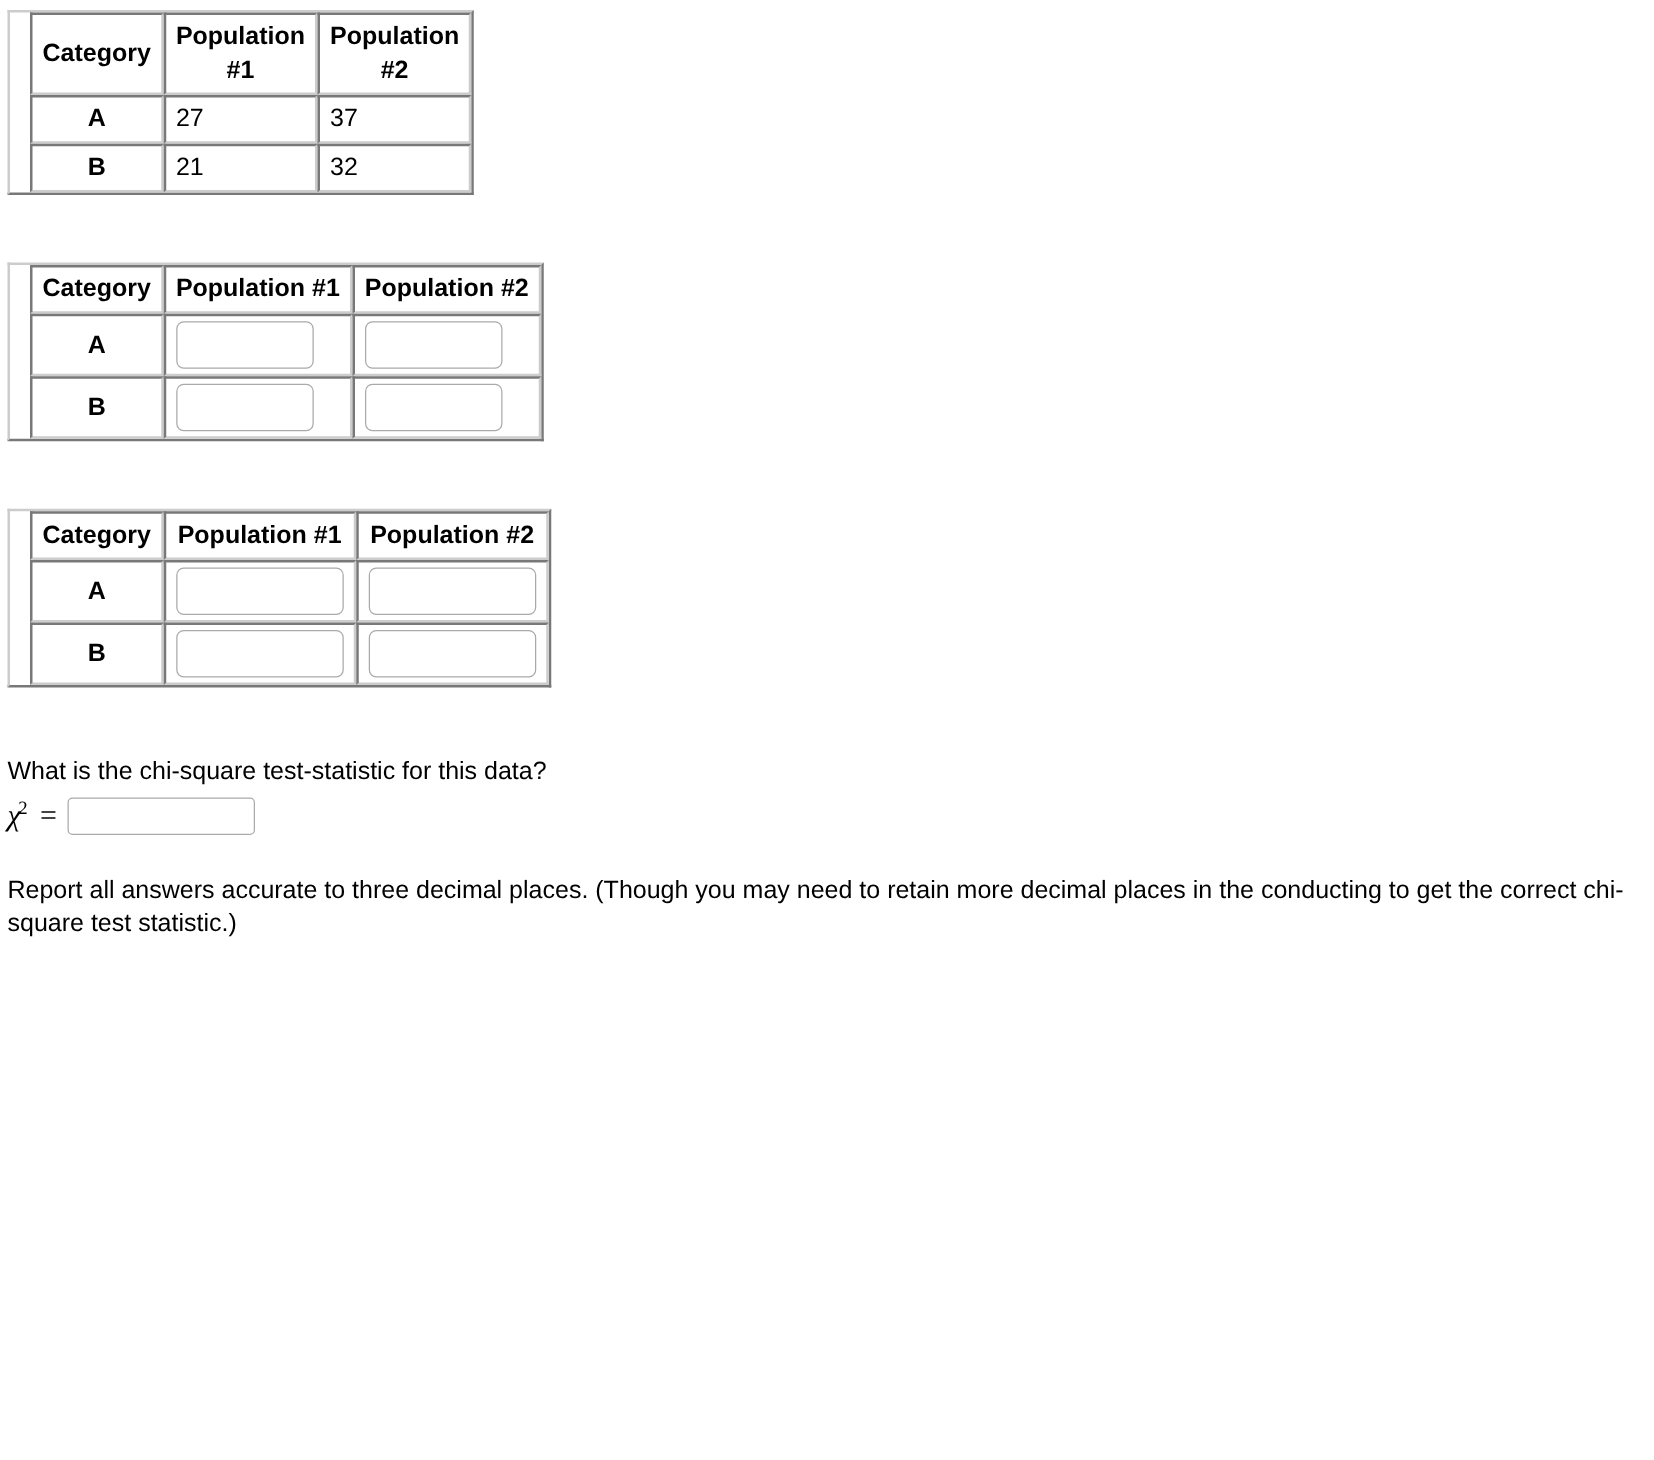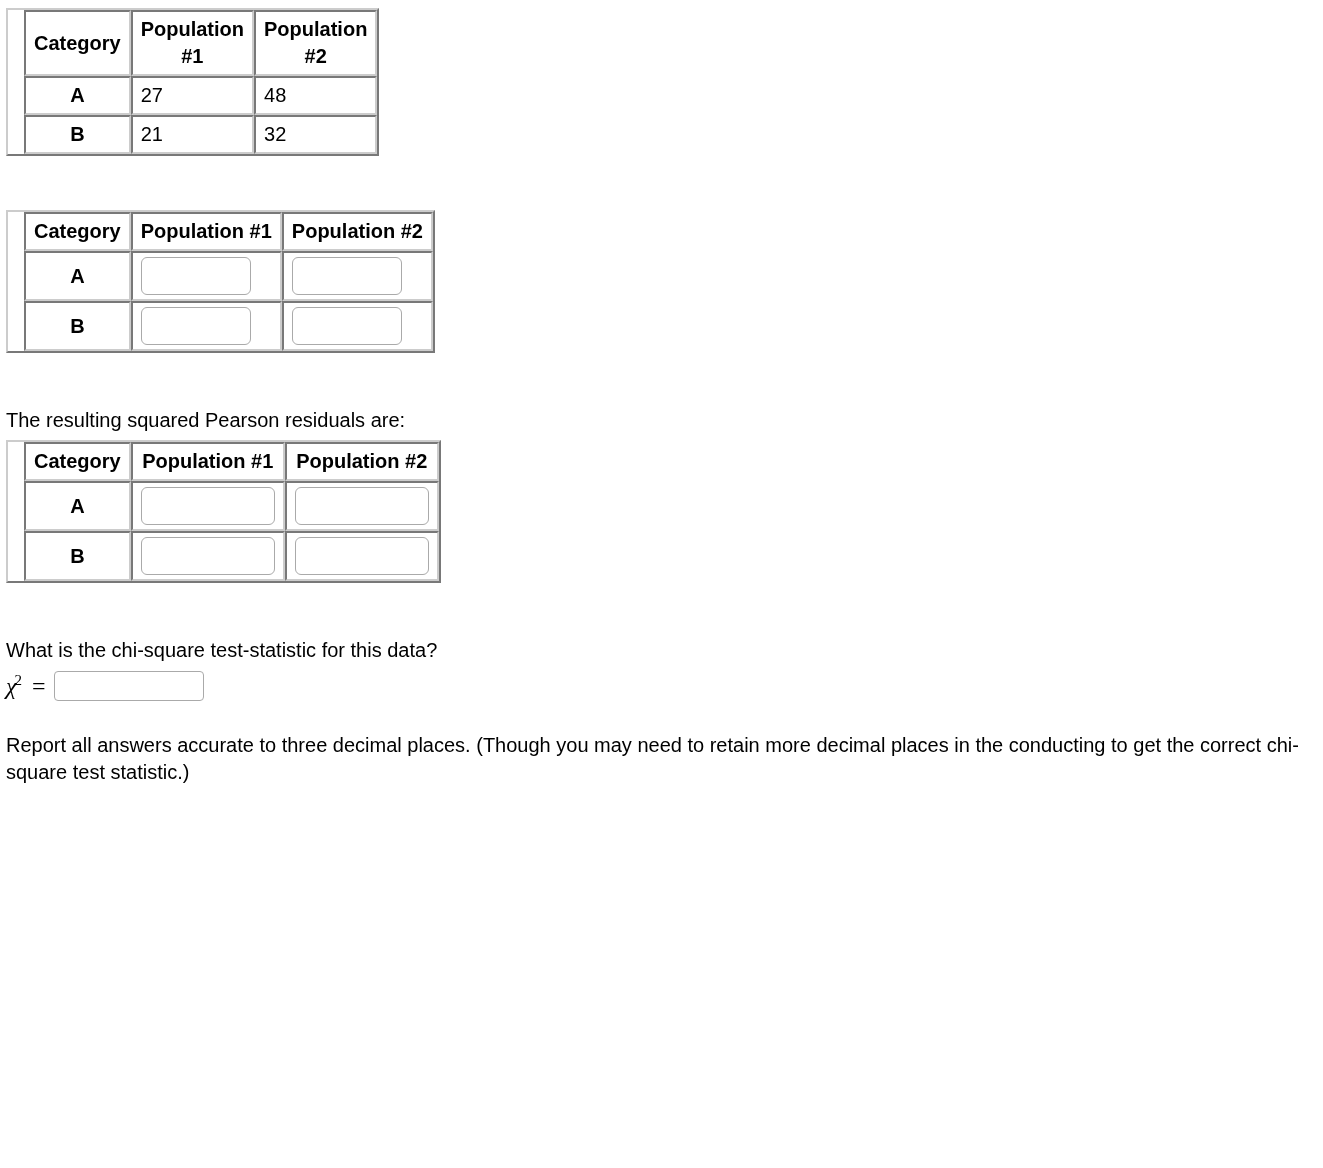--- a/index.html
+++ b/index.html
@@ -98,21 +98,21 @@
   <table class="data-table">
     <tbody>
         <tr>
       <th>Category</th>
       <th>Population #1</th>
       <th>Population #2</th>
     </tr>
     <tr>
       <td class="cat">A</td>
       <td class="val">27</td>
-      <td class="val">48</td>
+      <td class="val">37</td>
     </tr>
     <tr>
       <td class="cat">B</td>
       <td class="val">21</td>
       <td class="val">32</td>
     </tr>
   </tbody>
     </table>
 </div>
 
@@ -132,21 +132,20 @@
     <tr>
       <td class="cat">B</td>
       <td class="input-cell"><input type="text" class="num-input" style=""></td>
       <td class="input-cell"><input type="text" class="num-input" style=""></td>
     </tr>
   </tbody>
     </table>
 </div>
 
 <div class="section">
-  <p class="para">The resulting squared Pearson residuals are:</p>
   <table class="data-table">
     <tbody>
         <tr>
       <th>Category</th>
       <th style="width:150px">Population #1</th>
       <th style="width:150px">Population #2</th>
     </tr>
     <tr>
       <td class="cat">A</td>
       <td class="input-cell"><input type="text" class="num-input num-input-wide" style=""></td>

